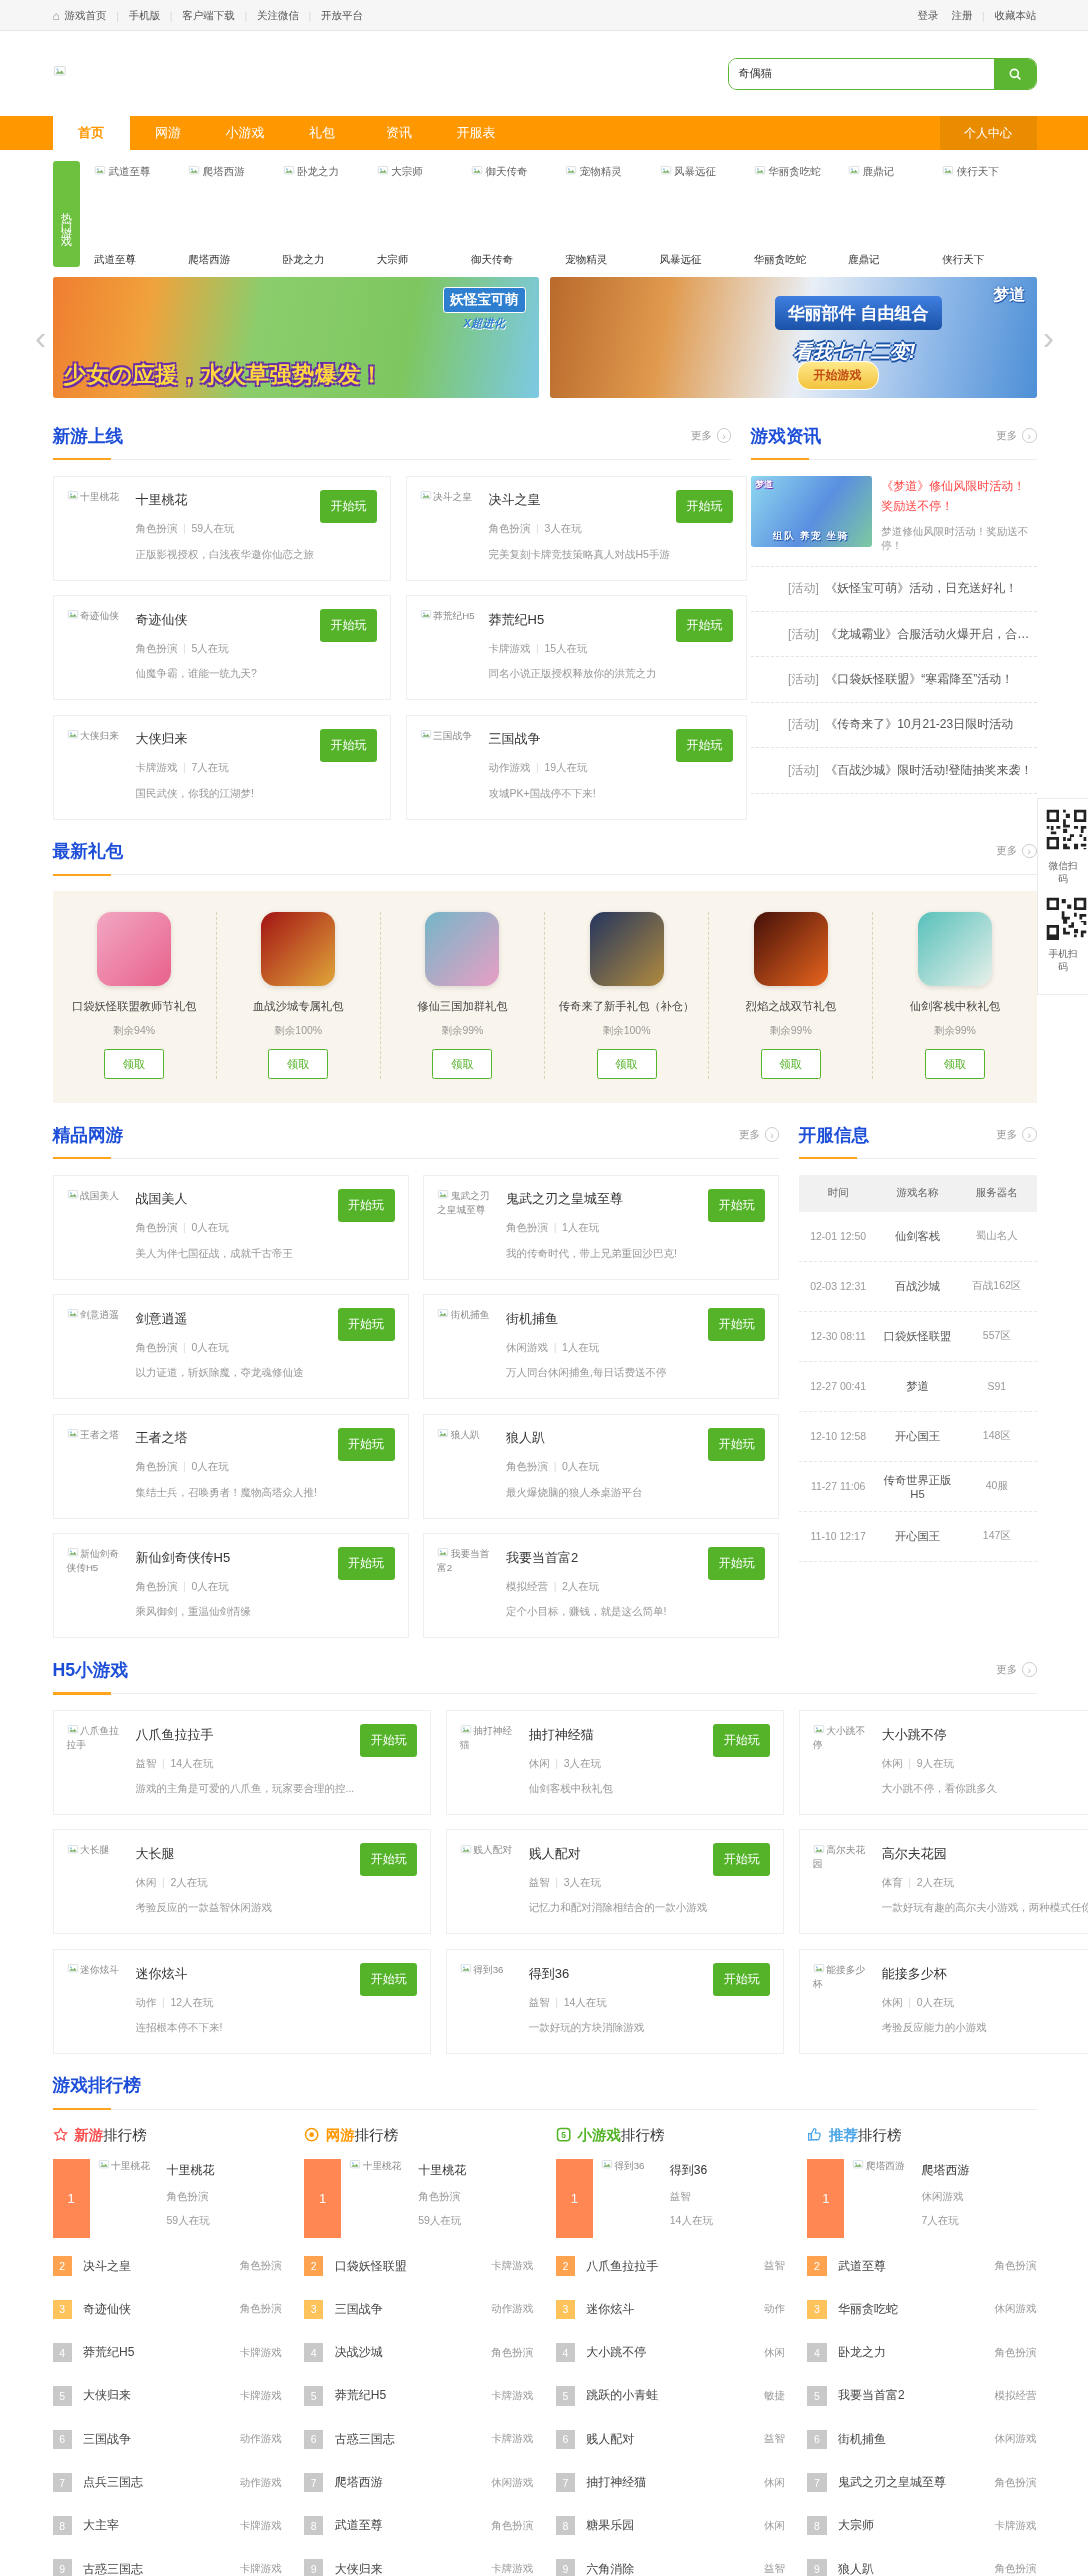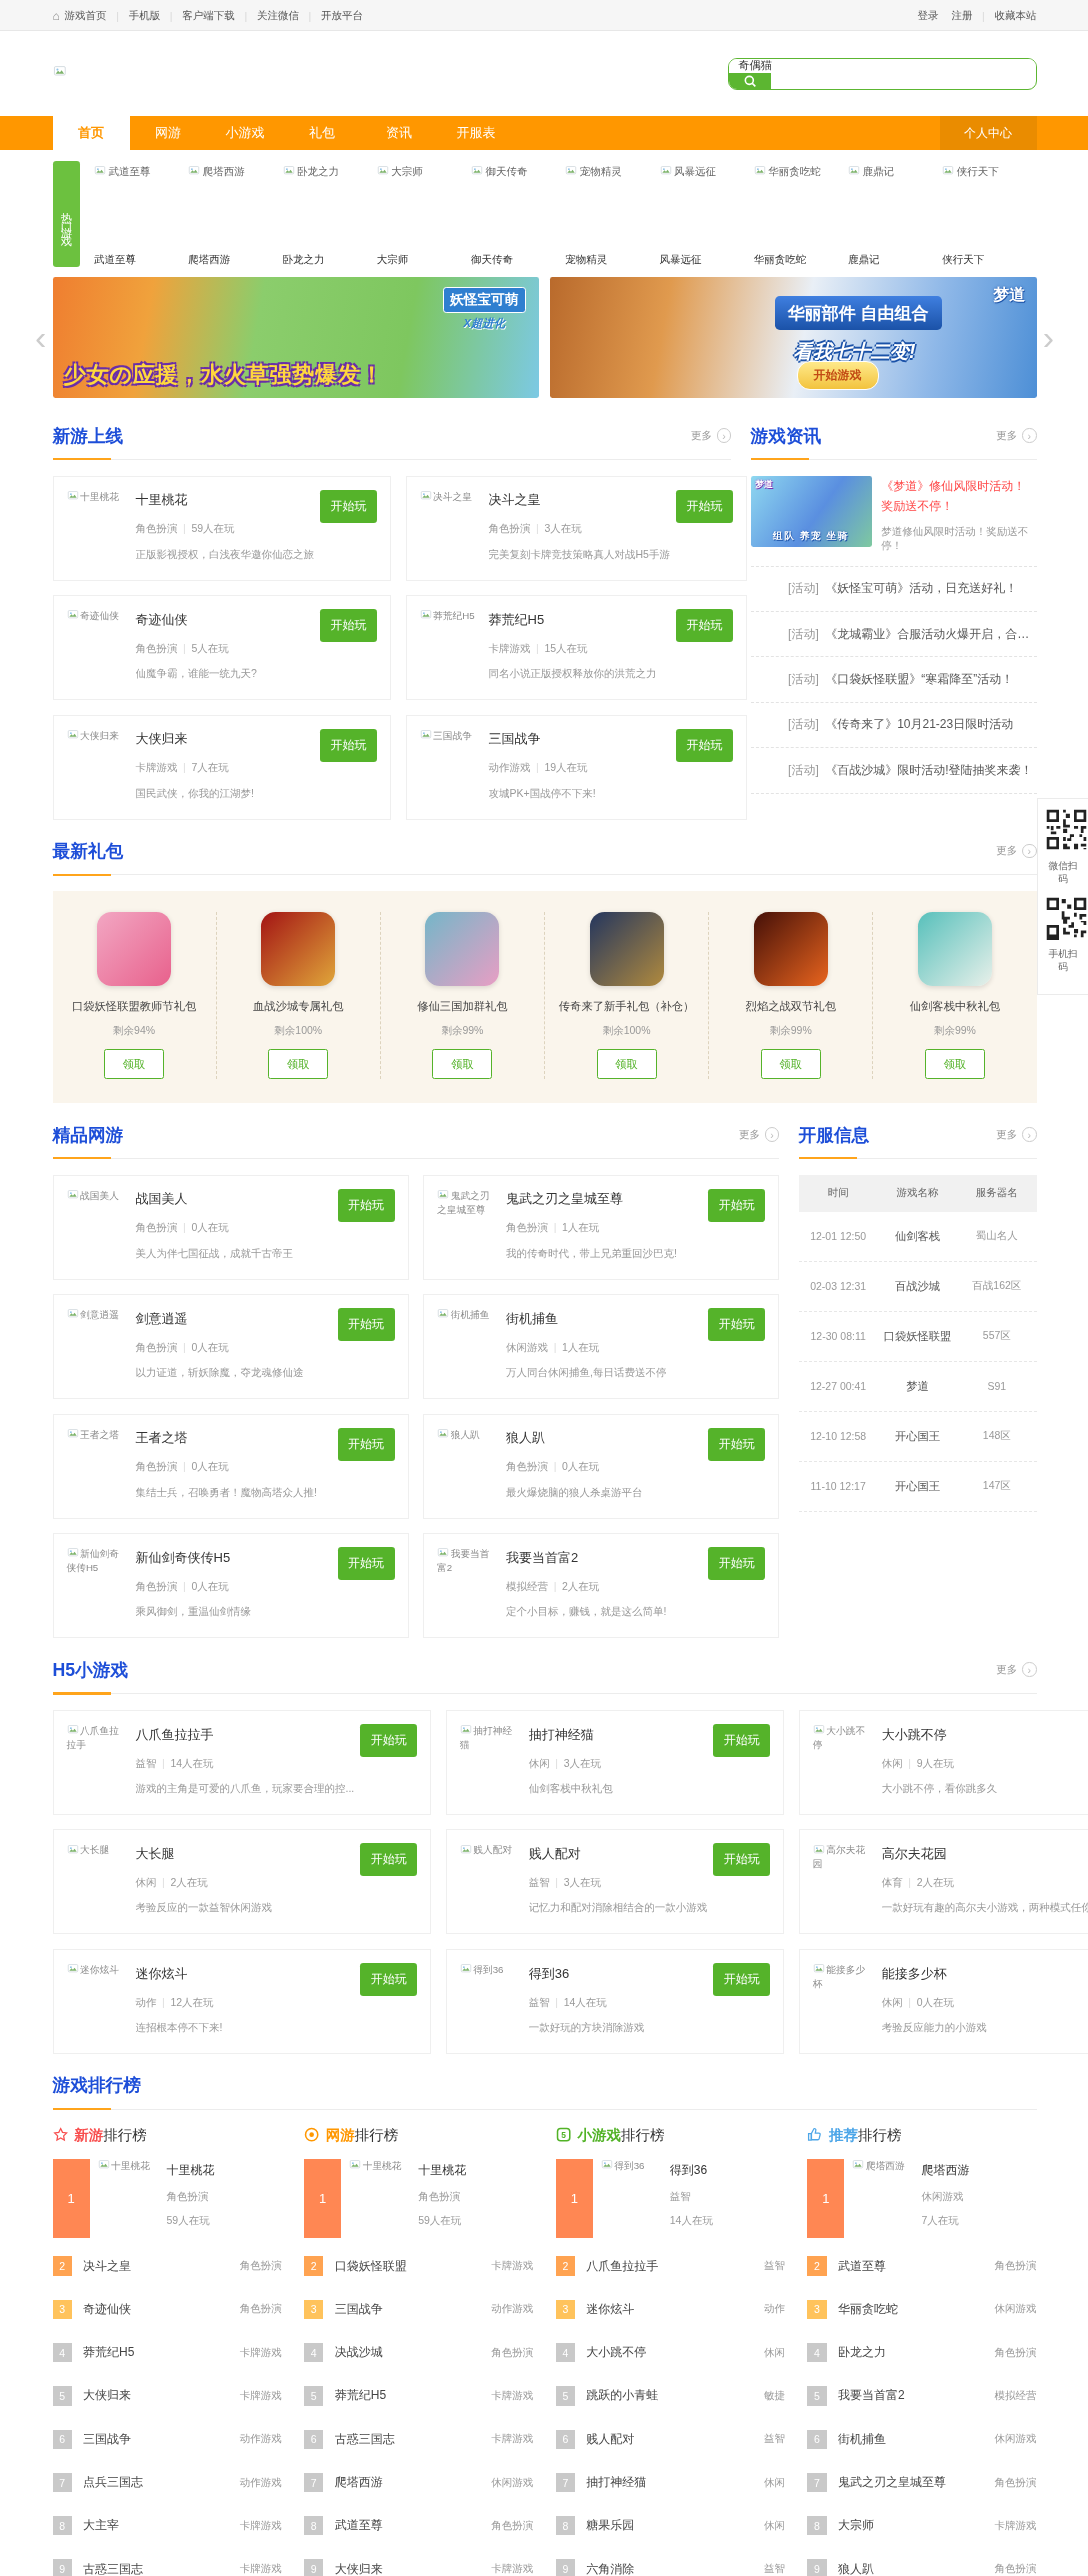--- a/index.html
+++ b/index.html
@@ -11,21 +11,21 @@
   
   .topbar { background:#f6f6f6; border-bottom:0.8px solid #e7e7e7; height:31px; font-size:10.5px; color:#555; }
   .topbar .wrap { display:flex; justify-content:space-between; align-items:center; height:31px; }
   .tb-left,.tb-right { display:flex; align-items:center; }
   .home-ico::before { content:"⌂"; color:#8a8a8a; font-size:12px; margin-right:4.8px; }
   .tb-sep { color:#d9d9d9; margin:0 9.7px; }
   .tb-gap { margin:0 6.4px; }
 
   
   .header .wrap { display:flex; align-items:center; justify-content:space-between; height:85px; }
-  .search { display:flex; border:1.6px solid #5cb631; border-radius:9px; overflow:hidden; height:32px; width:309px;flex-direction:column; }
+  .search { display:flex; border:1.6px solid #5cb631; border-radius:9px; overflow:hidden; height:32px; width:309px; }
   .search input { border:0; outline:none; flex:1; padding:0 9.7px; font-size:11.3px; color:#333; }
   .search-btn { width:42px; background:#5cb631; border:0; display:flex; align-items:center; justify-content:center; }
 
   
   .nav { background:#ff9700; height:34px; }
   .nav .wrap { display:flex; height:34px; align-items:stretch; }
   .nav-item { width:77px; display:flex; align-items:center; justify-content:center; color:#fff; font-size:13px; }
   .nav-item.active { background:#fff; color:#ff9700; font-weight:bold; }
   .nav-user { margin-left:auto; width:97px; background:#ea8c00; color:#fff; display:flex; align-items:center; justify-content:center; font-size:12px; }
 
@@ -703,20 +703,25 @@
     <span class="srv-game">梦道</span>
     <span class="srv-name">S91</span>
   </div>
 
   <div class="srv-row" data-interactable="false">
     <span class="srv-time">12-10 12:58</span>
     <span class="srv-game">开心国王</span>
     <span class="srv-name">148区</span>
   </div>
 
+  <div class="srv-row" data-interactable="false">
+    <span class="srv-time">11-27 11:06</span>
+    <span class="srv-game">传奇世界正版H5</span>
+    <span class="srv-name">40服</span>
+  </div>
 
   <div class="srv-row" data-interactable="false">
     <span class="srv-time">11-10 12:17</span>
     <span class="srv-game">开心国王</span>
     <span class="srv-name">147区</span>
   </div>
 </div>
     </div>
   </div>
 </div>

